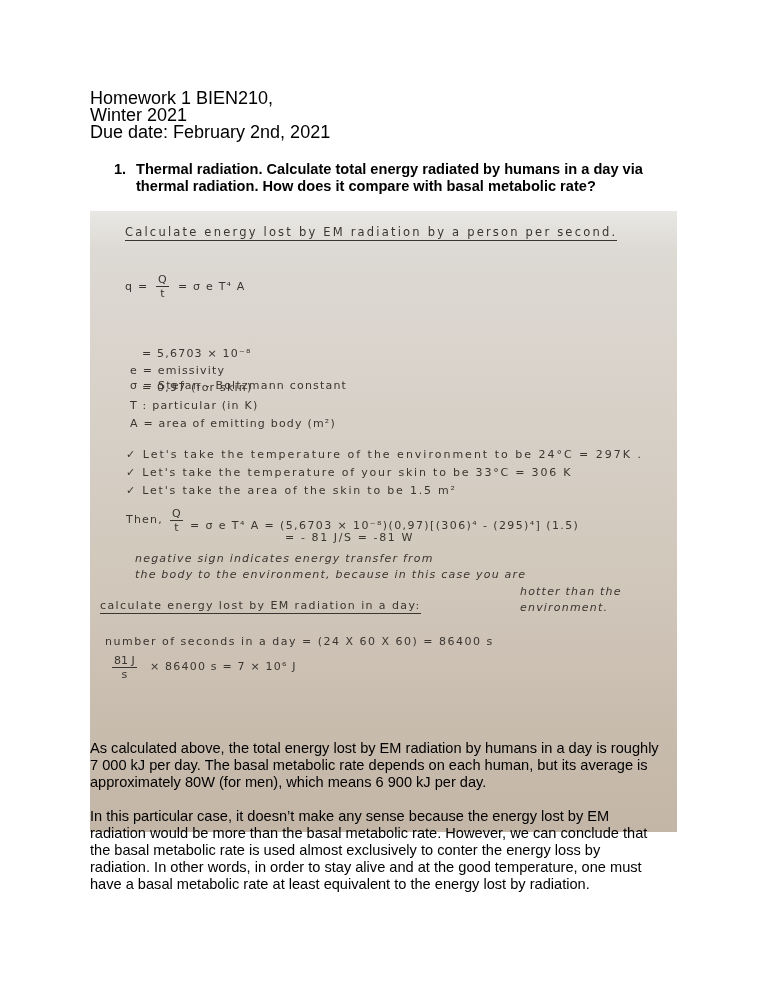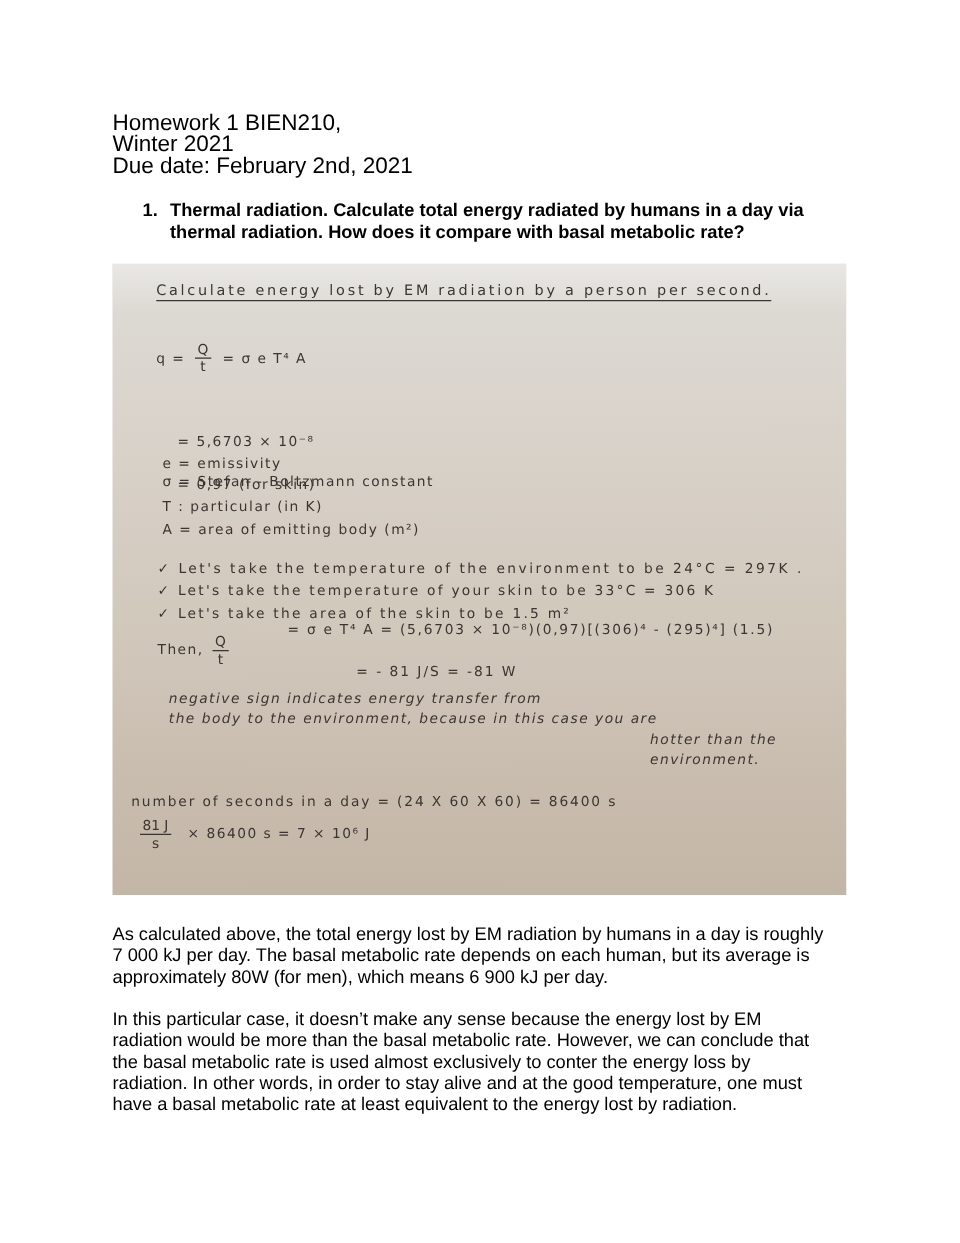--- a/index.html
+++ b/index.html
@@ -44,21 +44,21 @@
     }
     .question .qtext {
       display: block;
       padding-left: 22px;
     }
     .photo {
       position: absolute;
       left: 90px;
       top: 211px;
       width: 587px;
-      height: 505px;
+      height: 621px;
       background: linear-gradient(180deg, #dedbd6 0%, #d9d3cb 25%, #d2c9bd 55%, #c9bdaf 80%, #c3b6a7 100%);
       overflow: hidden;
     }
     .photo .shade-top {
       position: absolute; left: 0; top: 0; right: 0; height: 40px;
       background: linear-gradient(180deg, rgba(240,240,238,0.6), rgba(240,240,238,0));
     }
     .hw {
       position: absolute;
       font-family: "DejaVu Sans", sans-serif;
@@ -125,28 +125,29 @@
 
     <div class="hw" style="left:36px; top:237px; letter-spacing:2px;">✓ Let's take the temperature of the environment to be 24°C = 297K .</div>
     <div class="hw" style="left:36px; top:255px; letter-spacing:1.8px;">✓ Let's take the temperature of your skin to be 33°C = 306 K</div>
     <div class="hw" style="left:36px; top:273px; letter-spacing:1.8px;">✓ Let's take the area of the skin to be 1.5 m²</div>
 
     <div class="hw" style="left:36px; top:302px;">Then,</div>
     <div class="frac" style="left:80px; top:296px;">
       <span class="top">Q</span>
       <span class="bot">t</span>
     </div>
-    <div class="hw" style="left:100px; top:286px; letter-spacing:1.4px;margin-left:40px;">= σ e T⁴ A    = (5,6703 × 10⁻⁸)(0,97)[(306)⁴ - (295)⁴] (1.5)</div>
+    <div class="hw" style="left:100px; top:308px; letter-spacing:1.4px;">= σ e T⁴ A    = (5,6703 × 10⁻⁸)(0,97)[(306)⁴ - (295)⁴] (1.5)</div>
     <div class="hw" style="left:195px; top:320px; letter-spacing:1.6px;">= - 81 J/S  =  -81 W</div>
 
     <div class="hw" style="left:45px; top:341px; font-style:italic;">negative sign indicates energy transfer from</div>
     <div class="hw" style="left:45px; top:357px; font-style:italic;">the body to the environment, because in this case you are</div>
     <div class="hw" style="left:430px; top:374px; font-style:italic;">hotter than the</div>
     <div class="hw" style="left:430px; top:390px; font-style:italic;">environment.</div>
 
+    <div class="hw ul" style="left:10px; top:388px; letter-spacing:1.4px;">calculate energy lost by EM radiation in a day:</div>
 
     <div class="hw" style="left:15px; top:424px; letter-spacing:1.5px;">number of seconds in a day = (24 X 60 X 60) = 86400 s</div>
 
     <div class="frac" style="left:22px; top:443px;">
       <span class="top">81 J</span>
       <span class="bot">s</span>
     </div>
     <div class="hw" style="left:60px; top:449px;">× 86400 s = 7  × 10⁶  J</div>
   </div>
 

